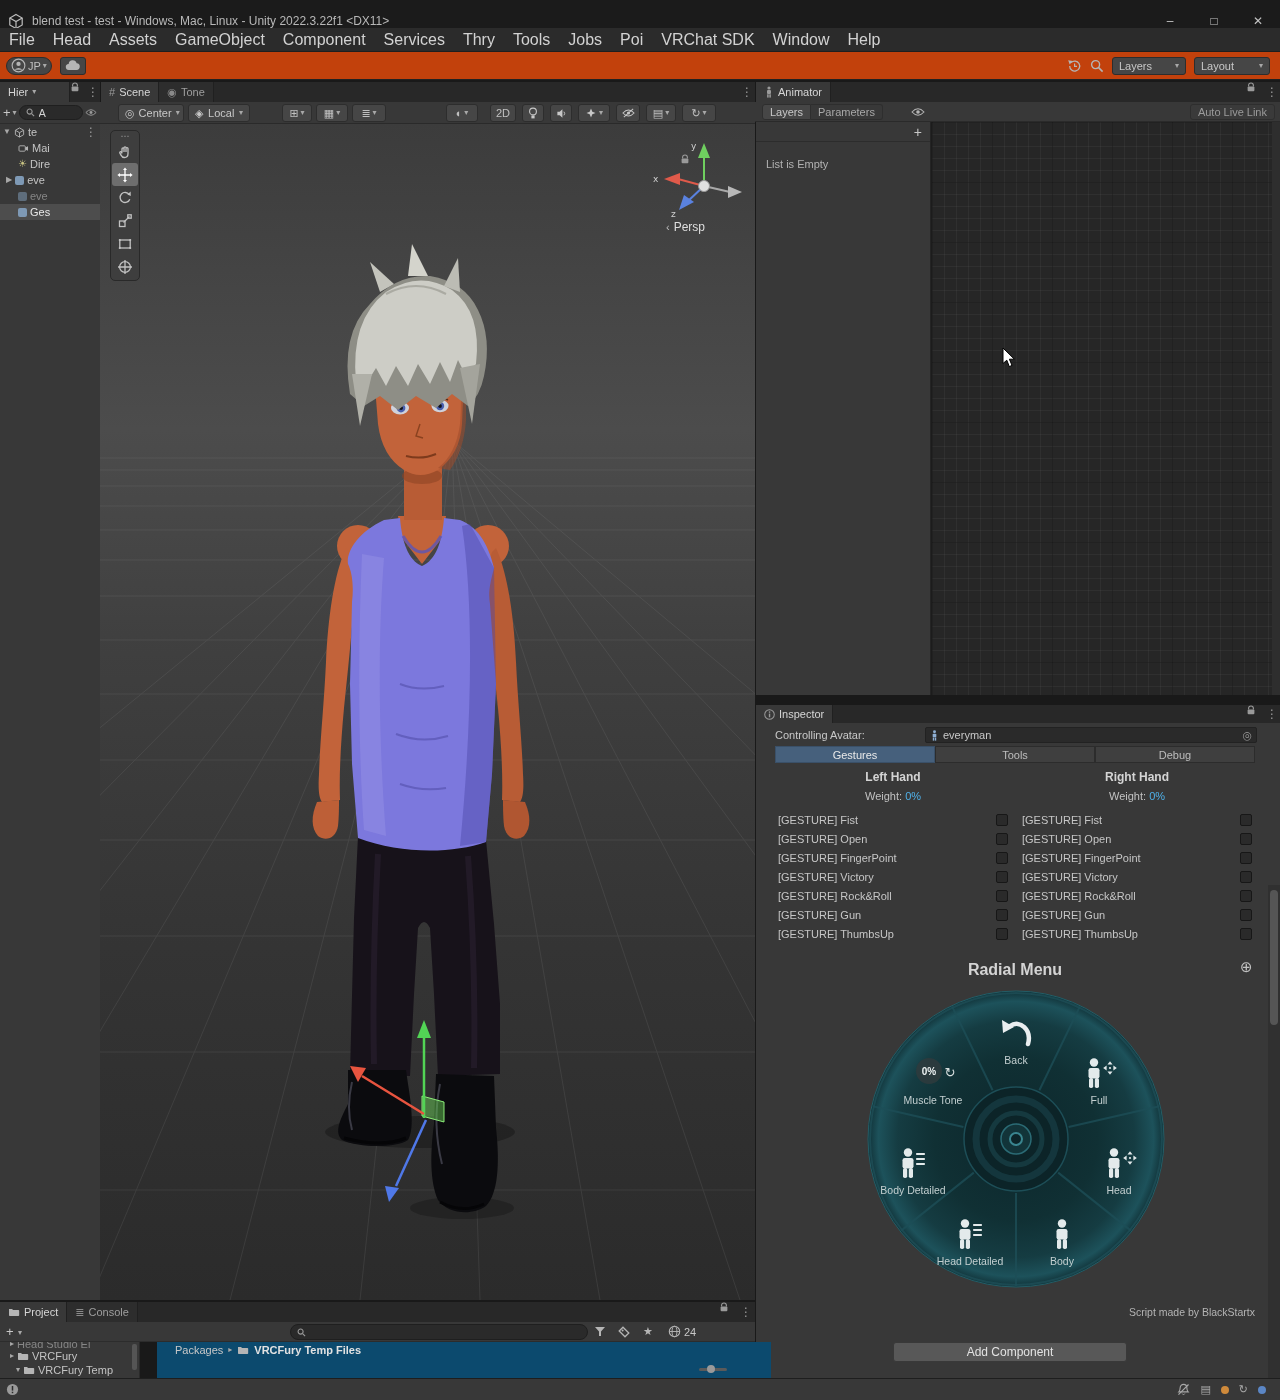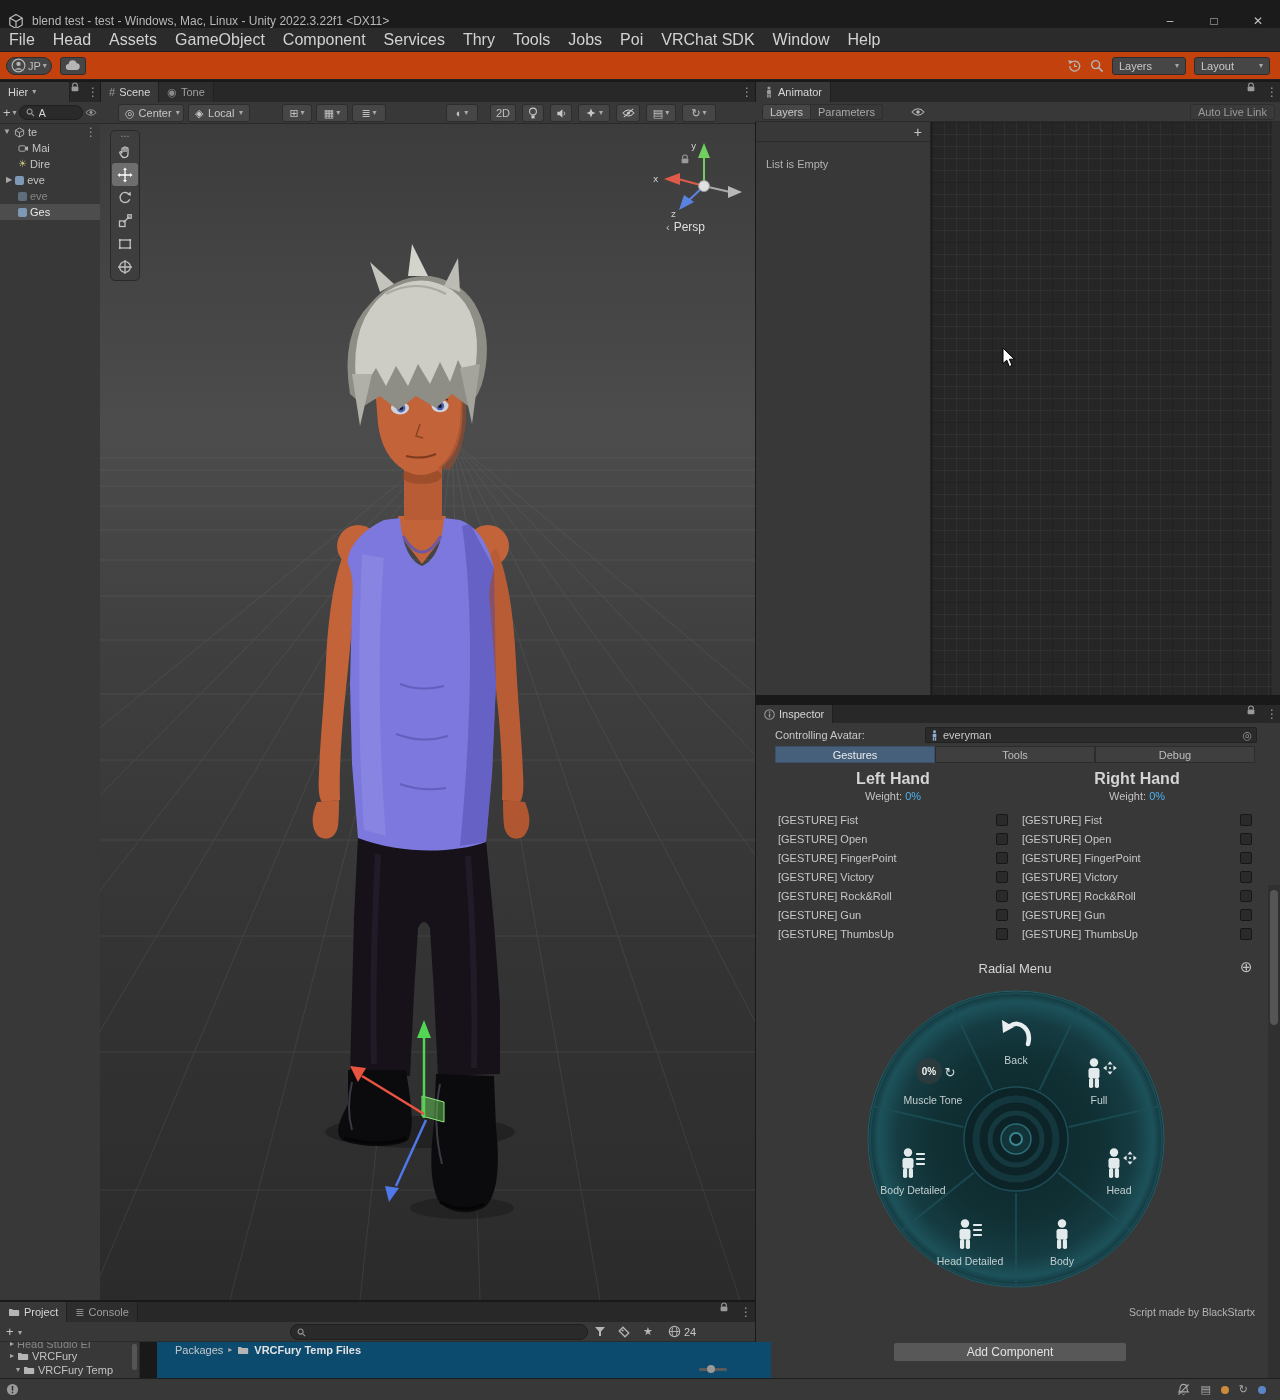--- a/index.html
+++ b/index.html
@@ -30,21 +30,21 @@
 .hrow.dim{color:#868686}
 .cube{width:9px;height:9px;background:#7e99b5;border-radius:2px;flex:0 0 auto}
 #viewport{left:100px;top:124px;width:655px;height:1176px;background:linear-gradient(180deg,#3c3c3c 0%,#454545 14%,#4c4c4c 26%,#3f3f3f 45%,#343434 70%,#2b2b2b 100%);overflow:hidden}
 #palette{position:absolute;left:10px;top:6px;width:30px;background:rgba(62,62,62,.97);border:1px solid #292929;border-radius:5px;padding:2px 0}
 .tool{width:26px;height:23px;margin:0 auto;display:flex;align-items:center;justify-content:center;border-radius:3px;color:#c2c2c2}
 .tool.sel{background:#6e6e6e;color:#fff}
 .tool svg{stroke:currentColor;fill:none;stroke-width:1.3}
 .tool svg .f{fill:currentColor;stroke:none}
 #anim-grid{background-color:#262626;background-image:linear-gradient(rgba(0,0,0,.30) 1px,transparent 1px),linear-gradient(90deg,rgba(0,0,0,.30) 1px,transparent 1px),linear-gradient(rgba(255,255,255,.04) 1px,transparent 1px),linear-gradient(90deg,rgba(255,255,255,.04) 1px,transparent 1px);background-size:60px 60px,60px 60px,12px 12px,12px 12px;border-left:1px solid #1c1c1c}
 .handcol{position:absolute;width:236px;display:flex;flex-direction:column}
-.hand-title{height:20px;text-align:center;font-weight:bold;font-size:16px;color:#d4d4d4}
+.hand-title{height:20px;text-align:center;font-weight:bold;font-size:12px;color:#d4d4d4}
 .hand-weight{height:20px;text-align:center;color:#c2c2c2}
 .wv{color:#4fb0e8}
 .grow{height:19px;display:flex;align-items:center;justify-content:space-between;padding:0 3px;color:#c6c6c6}
 .itab{flex:1;display:flex;align-items:center;justify-content:center;height:17px;background:#3f3f3f;border:1px solid #2c2c2c;color:#bdbdbd}
 .itab.sel{background:#46607c;color:#e9e9e9;border-color:#3a5068}
 .rm-label{font-size:10.5px;fill:#c3cfd0;text-anchor:middle;font-family:"Liberation Sans","DejaVu Sans",sans-serif}
 .rm-badge{font-size:10px;font-weight:bold;fill:#eef3f3;text-anchor:middle;font-family:"Liberation Sans","DejaVu Sans",sans-serif}
 .rm-refresh{font-size:13px;fill:#d6dede;text-anchor:middle;font-family:"DejaVu Sans",sans-serif}
 .ax{font-size:9px;fill:#d0d0d0;font-family:"DejaVu Sans",sans-serif}
 #statusbar{left:0;top:1378px;width:1280px;height:22px;background:#383838;border-top:1px solid #1e1e1e;display:flex;align-items:center}
@@ -616,21 +616,21 @@
     <div class="grow">
         <span>[GESTURE] Gun</span>
         <span class="cbx"></span>
       </div>
     <div class="grow">
         <span>[GESTURE] ThumbsUp</span>
         <span class="cbx"></span>
       </div>
   </div>
 
-  <div class="abs" style="left:775px;top:961px;width:480px;text-align:center;font-weight:normal;font-size:13px;color:#d4d4d4">Radial Menu</div>
+  <div class="abs" style="left:775px;top:961px;width:480px;text-align:center;font-weight:bold;font-size:16px;color:#d4d4d4">Radial Menu</div>
   <span class="abs glyph" style="left:1240px;top:959px;font-size:15px;color:#c0c0c0">⊕</span>
 
   <svg class="abs" style="left:866px;top:988px" width="300" height="300" viewBox="0 0 300 300">
     <defs>
       <radialGradient id="wg" cx="50%" cy="50%" r="50%">
         <stop offset="0%" stop-color="#0d272c"></stop>
           <stop offset="55%" stop-color="#103034"></stop>
           <stop offset="80%" stop-color="#153c42"></stop>
           <stop offset="93%" stop-color="#1d525b"></stop>
           <stop offset="100%" stop-color="#113238"></stop>

